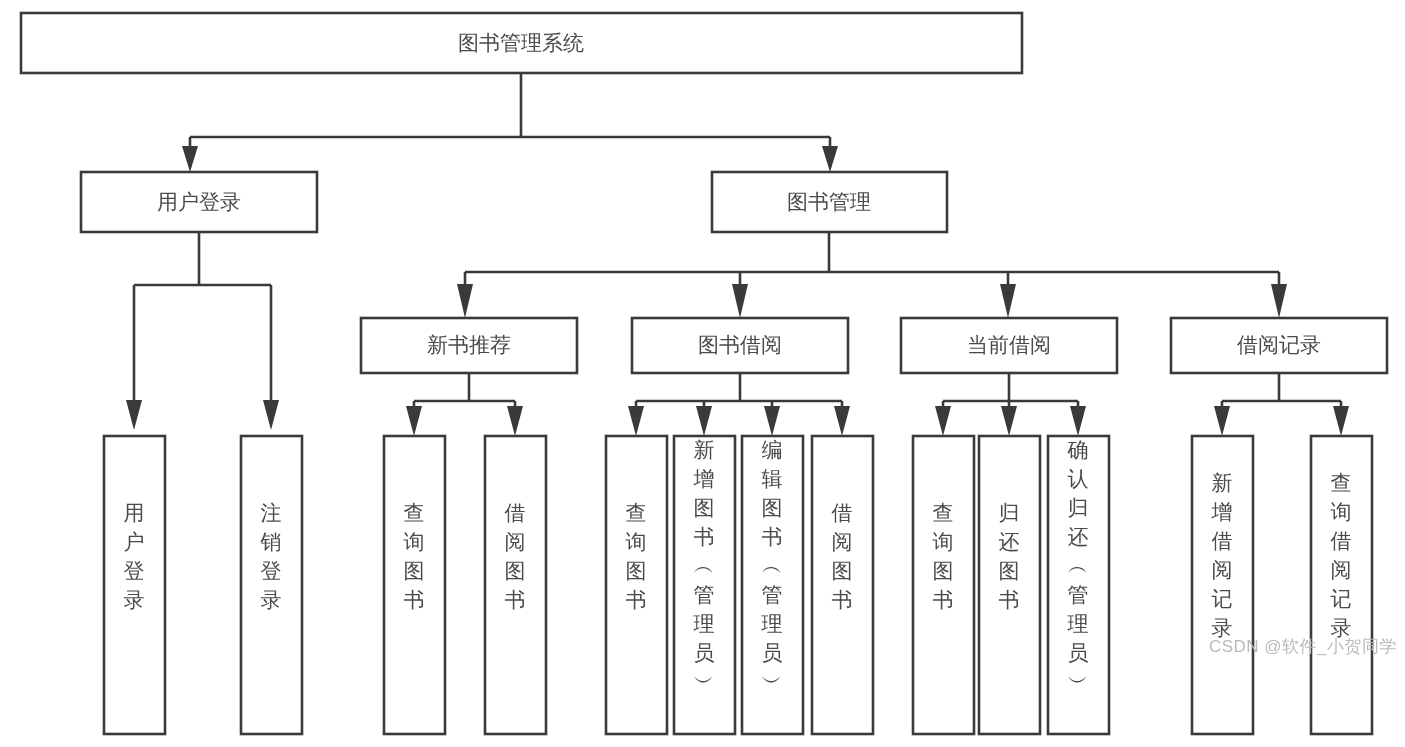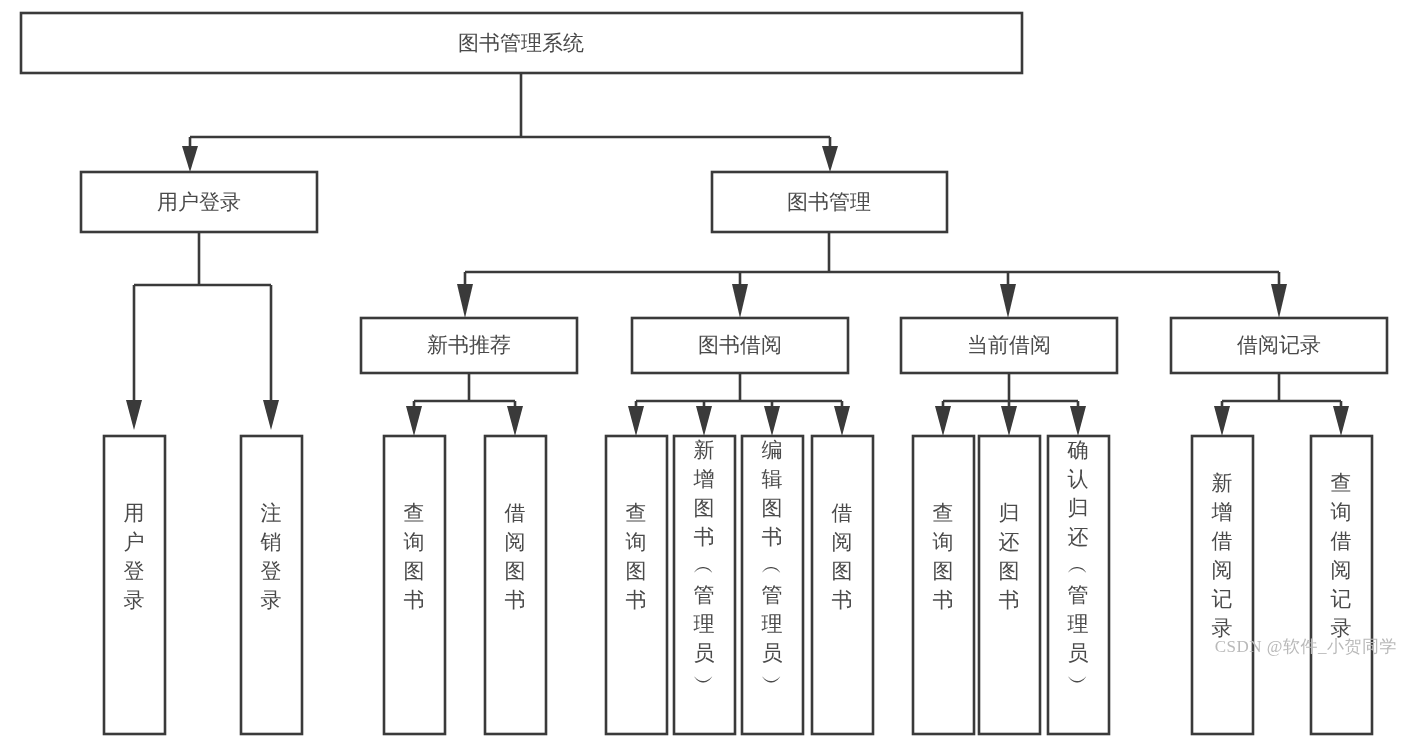--- a/index.html
+++ b/index.html
@@ -52,21 +52,21 @@
   .node-label-vertical {
     fill: #4a4a4a;
     font-family: "DejaVu Sans", "Liberation Sans", sans-serif;
     font-size: 21px;
     text-anchor: middle;
   }
   .watermark {
     position: absolute;
     right: 8px;
     bottom: 6px;
-    font-family: Liberation Serif, serif;
+    font-family: Liberation Sans, sans-serif;
     font-size: 17px;
     color: #b9b9b9;
     letter-spacing: 0.5px;
     white-space: nowrap;
     user-select: none;
   }
 </style>
 </head>
 <body>
 

